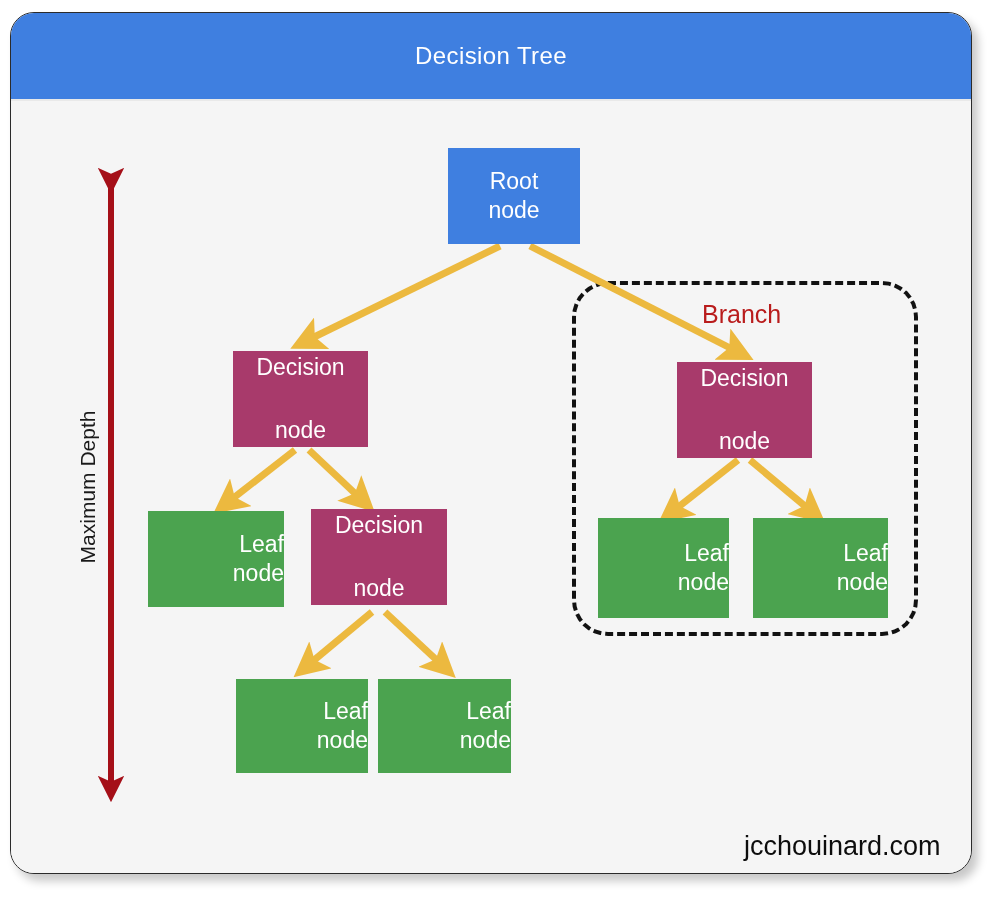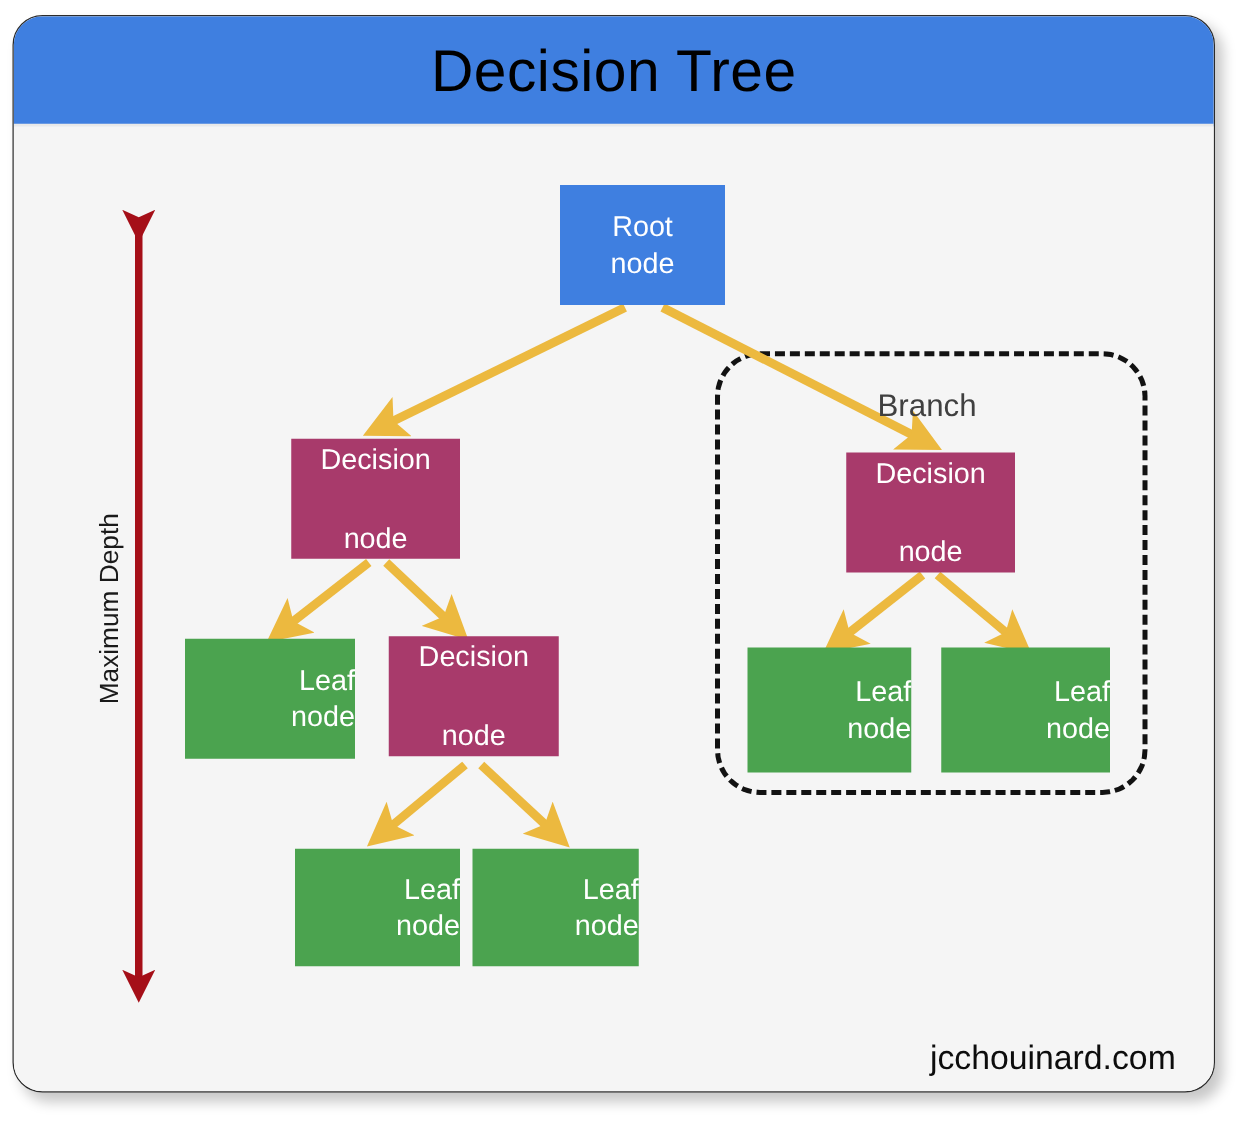--- a/index.html
+++ b/index.html
@@ -37,22 +37,22 @@
     top: 0;
     width: 100%;
     height: 86px;
     background: #3f7fe0;
     display: flex;
     align-items: center;
     justify-content: center;
     border-bottom: 2px solid #e9e9e9;
   }
   .card-title {
-    color: #000000;
-    font-size: 47px;
+    color: #ffffff;
+    font-size: 24px;
     letter-spacing: 0.4px;
   }
 
   .card-body {
     position: absolute;
     left: 0;
     top: 88px;
     right: 0;
     bottom: 0;
     background: #f5f5f5;
@@ -80,25 +80,24 @@
   
   .branch-box {
     position: absolute;
     border: 4px dashed #121212;
     border-radius: 36px;
     box-sizing: border-box;
     z-index: 1;
   }
   .branch-label {
     position: absolute;
-    color: #404040;
+    color: #b91c1c;
     font-size: 25px;
     white-space: nowrap;
     z-index: 3;
-    margin-top: 11px;
   }
 
   
   .depth-label {
     position: absolute;
     transform: rotate(-90deg);
     transform-origin: 50% 50%;
     color: #1a1a1a;
     font-size: 21px;
     white-space: nowrap;

